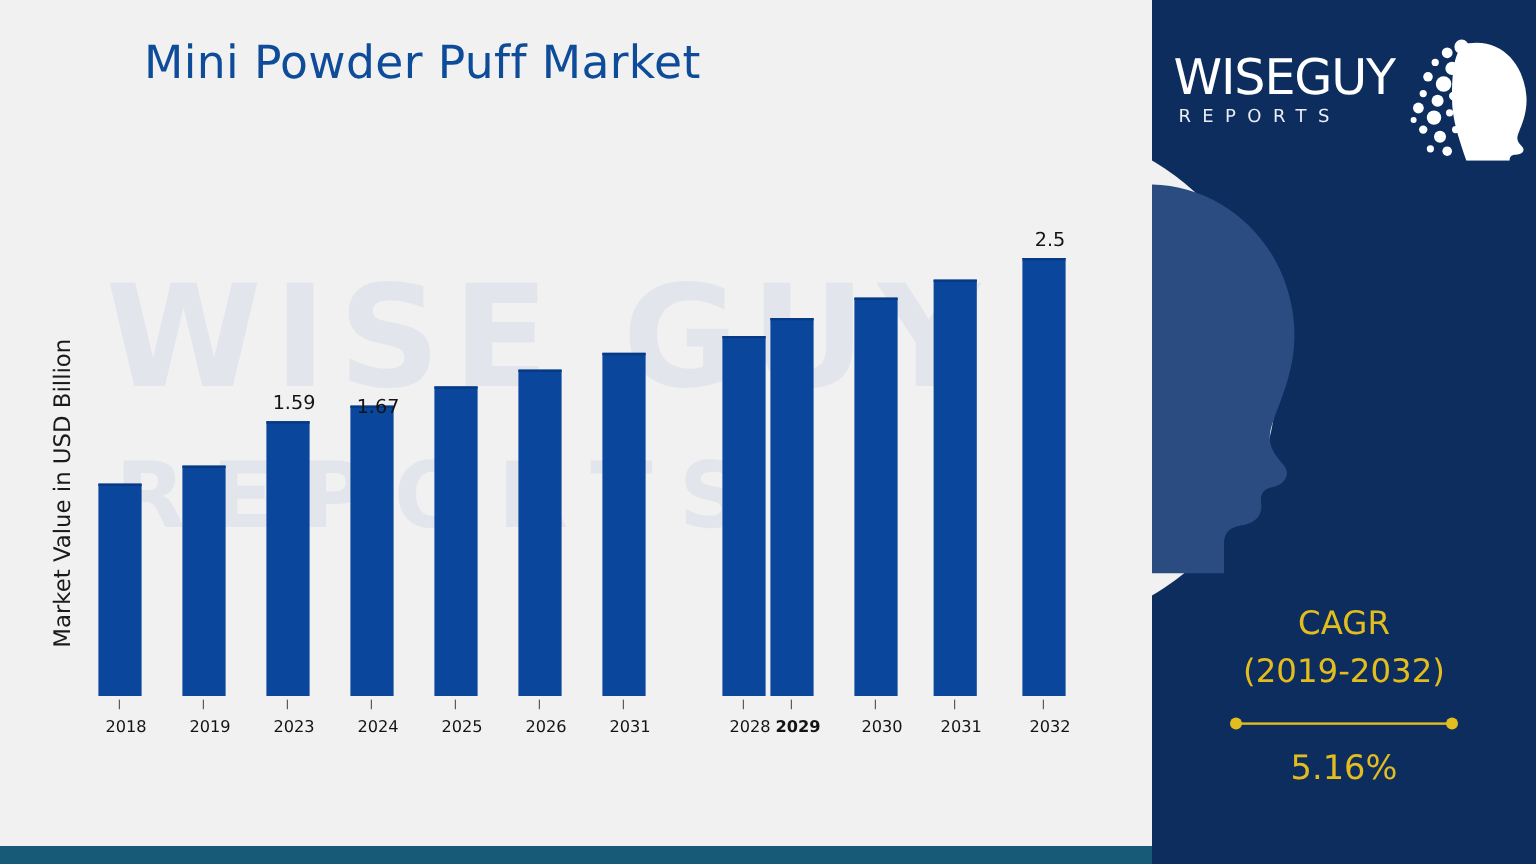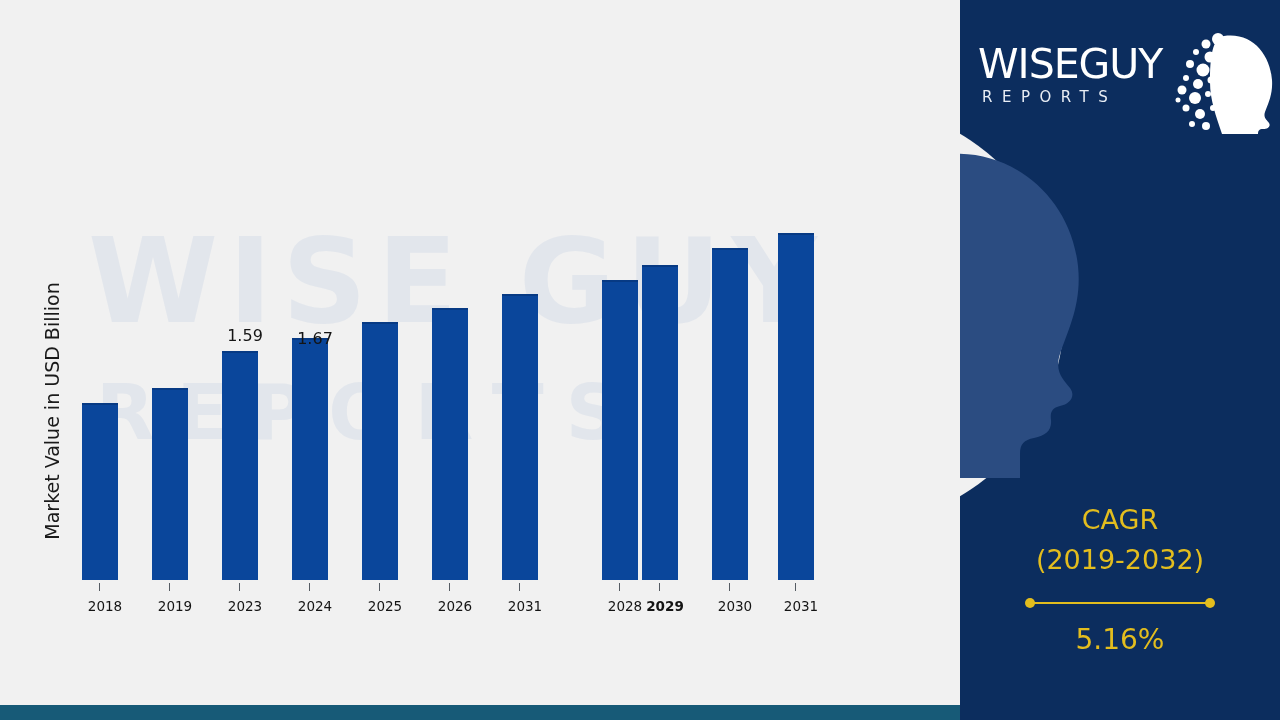--- a/index.html
+++ b/index.html
@@ -236,20 +236,21 @@
 </head>
 <body>
 
 <div id="page">
 
   <div id="chart-panel">
 
     <div class="wm" id="wm-line1">WISE GUY</div>
     <div class="wm" id="wm-line2">REPORTS</div>
 
+    <div id="chart-title">Mini Powder Puff Market</div>
 
     <div id="y-axis-label">Market Value in USD Billion</div>
 
     <div id="plot">
         <div class="bar-slot" style="left: 0px;">
           <div class="bar" title="2018: 1.31" style="height: 177px; background: rgb(10, 70, 155);"></div>
           <div class="tick"></div>
           <div class="x-label">2018</div>
         </div>
         <div class="bar-slot" style="left: 70px;">
@@ -296,20 +297,26 @@
         </div>
         <div class="bar-slot" style="left: 630px;">
           <div class="bar" title="2030: 2.28" style="height: 332px; background: rgb(10, 70, 155);"></div>
           <div class="tick"></div>
           <div class="x-label">2030</div>
         </div>
         <div class="bar-slot" style="left: 696px;">
           <div class="bar" title="2031: 2.38" style="height: 347px; background: rgb(10, 70, 155);"></div>
           <div class="tick"></div>
           <div class="x-label">2031</div>
+        </div>
+        <div class="bar-slot" style="left: 770px;">
+          <div class="bar" title="2032: 2.5" style="height: 365px; background: rgb(10, 70, 155);"></div>
+          <div class="bar-value" style="bottom: 371px;">2.5</div>
+          <div class="tick"></div>
+          <div class="x-label">2032</div>
         </div>
       </div>
 
     <div id="bottom-strip"></div>
   </div>
 
   <div id="right-panel">
 
     <div id="white-circle"></div>
 

